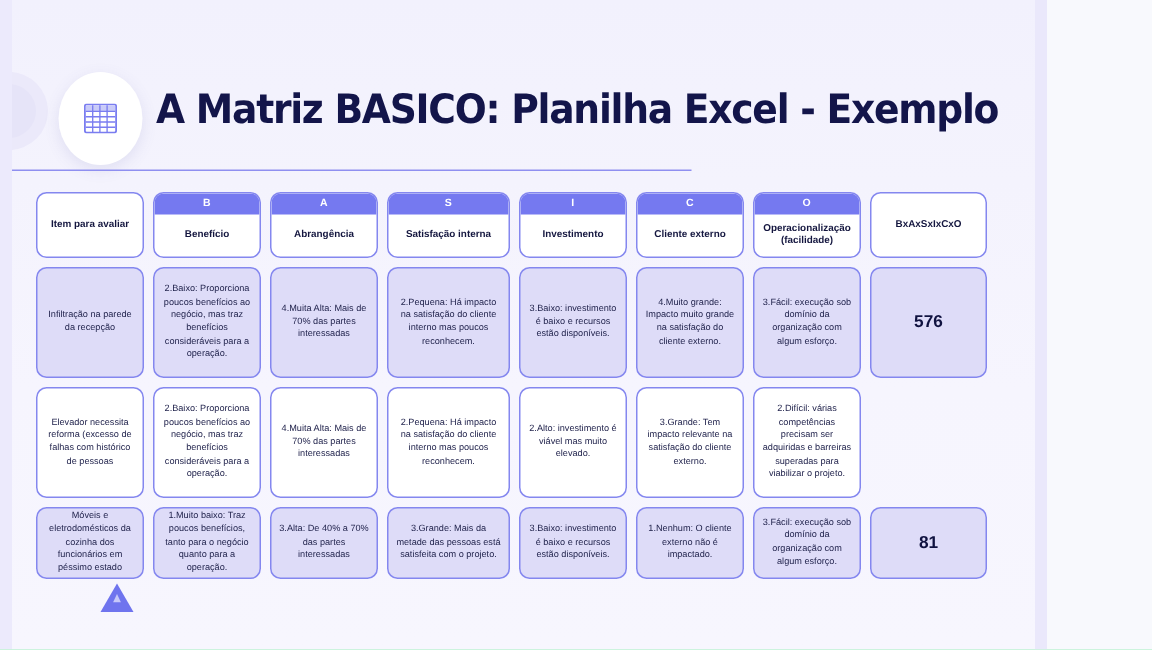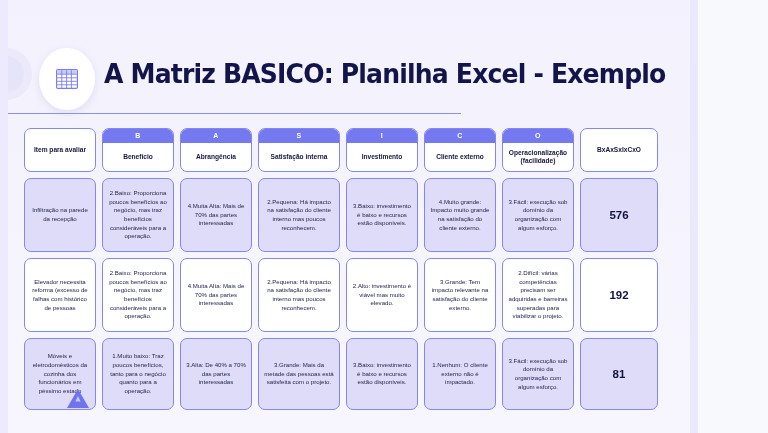--- a/index.html
+++ b/index.html
@@ -156,21 +156,21 @@
     display: flex; align-items: center; justify-content: center;
     color: #14163f;
     font-size: 6.6px;
     font-weight: 700;
     line-height: 1.25;
     padding: 0 4px;
   }
 
   
   .drow { height: 74px; }
-  .drow.r3 { height: 72px; }
+  .drow.r3 { height: 48px; }
   .dcell {
     color: #23254e;
     font-size: 6.1px;
     line-height: 1.42;
     font-weight: 400;
   }
   .dcell span { display: block; }
   .tinted { background: #dedcf8; }
   .scorecell {
     color: #101240;
@@ -302,23 +302,20 @@
           </div>
         <div class="mcell dcell c4">
             <span>2.Alto: investimento é viável mas muito elevado.</span>
           </div>
         <div class="mcell dcell c5">
             <span>3.Grande: Tem impacto relevante na satisfação do cliente externo.</span>
           </div>
         <div class="mcell dcell c6">
             <span>2.Difícil: várias competências precisam ser adquiridas e barreiras superadas para viabilizar o projeto.</span>
           </div>
-        <div class="mcell c7 scorecell">
-            <span>192</span>
-          </div>
       </div>
 
       <div class="mrow drow r3">
         <div class="mcell dcell c0 tinted">
             <span>Móveis e eletrodomésticos da cozinha dos funcionários em péssimo estado</span>
           </div>
         <div class="mcell dcell c1 tinted">
             <span>1.Muito baixo: Traz poucos benefícios, tanto para o negócio quanto para a operação.</span>
           </div>
         <div class="mcell dcell c2 tinted">

